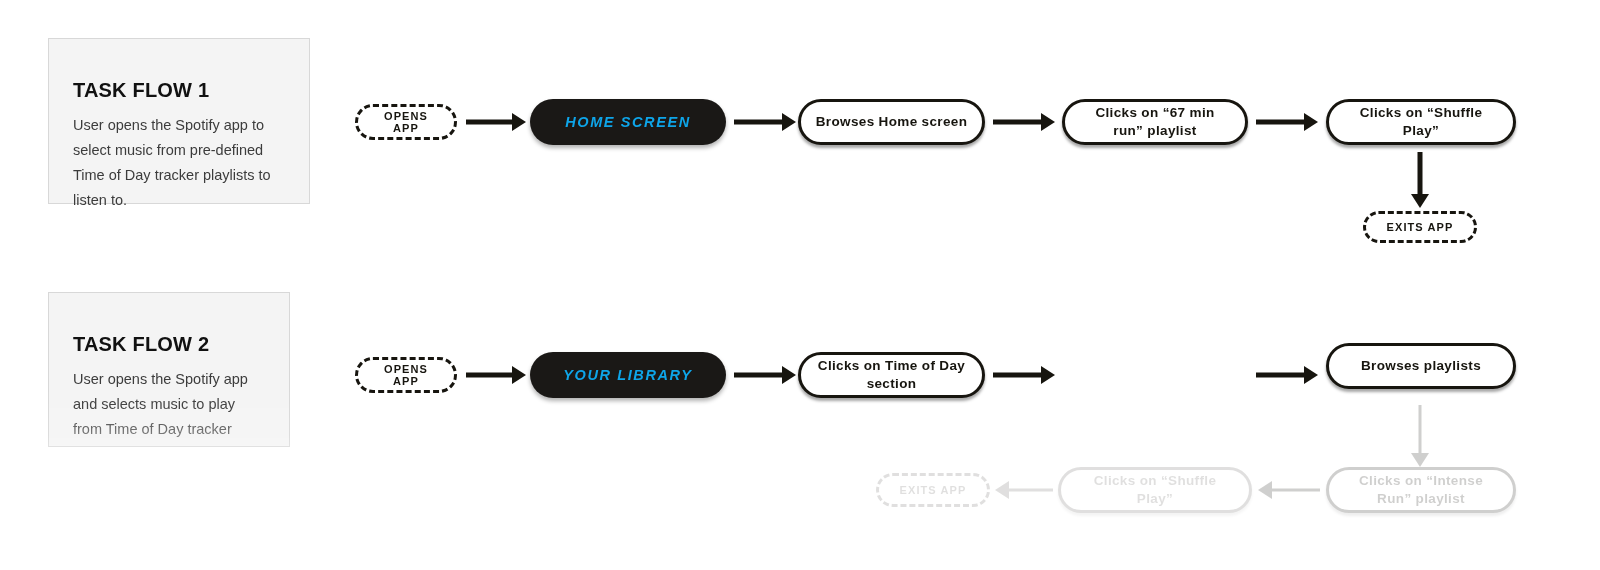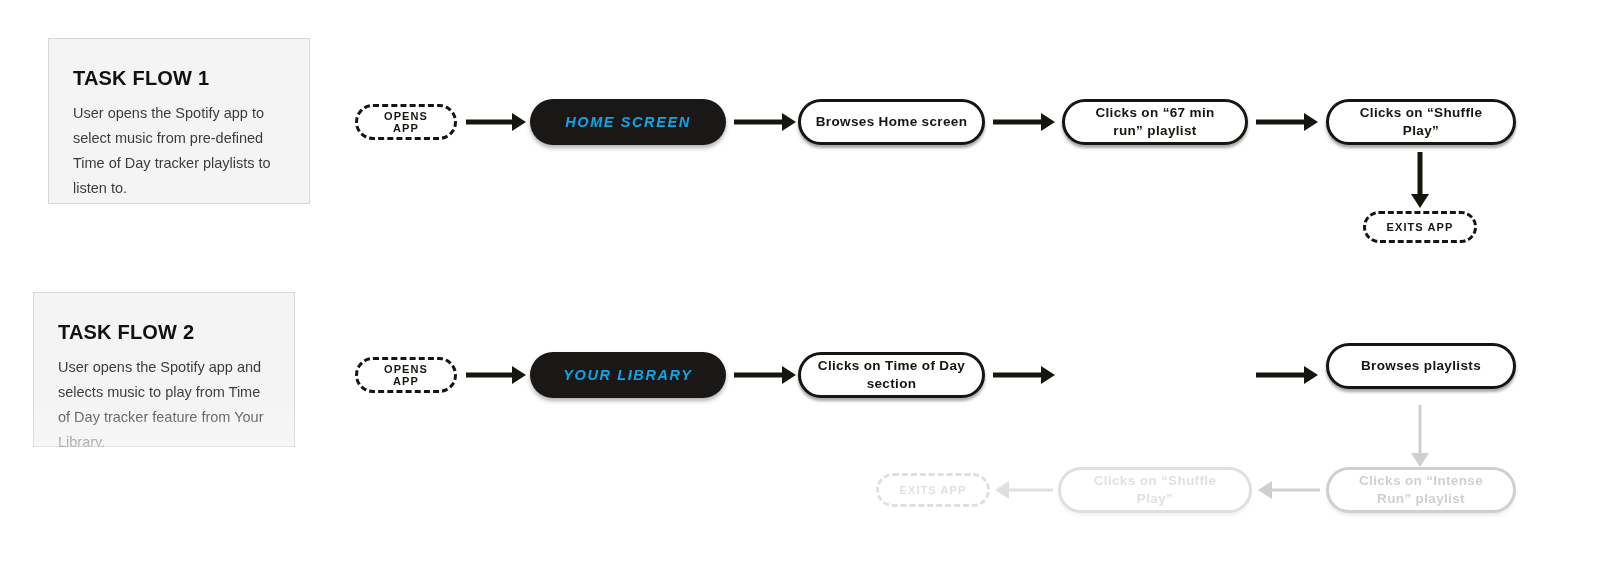--- a/index.html
+++ b/index.html
@@ -21,28 +21,28 @@
 
   
   .desc-card {
     position: absolute;
     background: #f4f4f4;
     border: 1px solid #d8d8d8;
     box-sizing: border-box;
     padding: 24px 26px 20px 24px;
   }
   .desc-card.flow1 { left: 48px; top: 38px;  width: 262px; height: 166px; }
-  .desc-card.flow2 { left: 33px; top: 292px; width: 262px; height: 155px; }
+  .desc-card.flow2 { left: 48px; top: 292px; width: 242px; height: 155px; }
 
   .desc-title {
     font-size: 20px;
     font-weight: bold;
     letter-spacing: 0.2px;
     color: #111111;
-    margin: 4px 0 12px 0;
+    margin: 16px 0 12px 0;
     line-height: 1.1;
   }
   .desc-body {
     font-size: 14.5px;
     line-height: 25px;
     color: #3c3c3c;
     margin: 0;
   }
   
   .desc-card.flow2 .desc-body {

